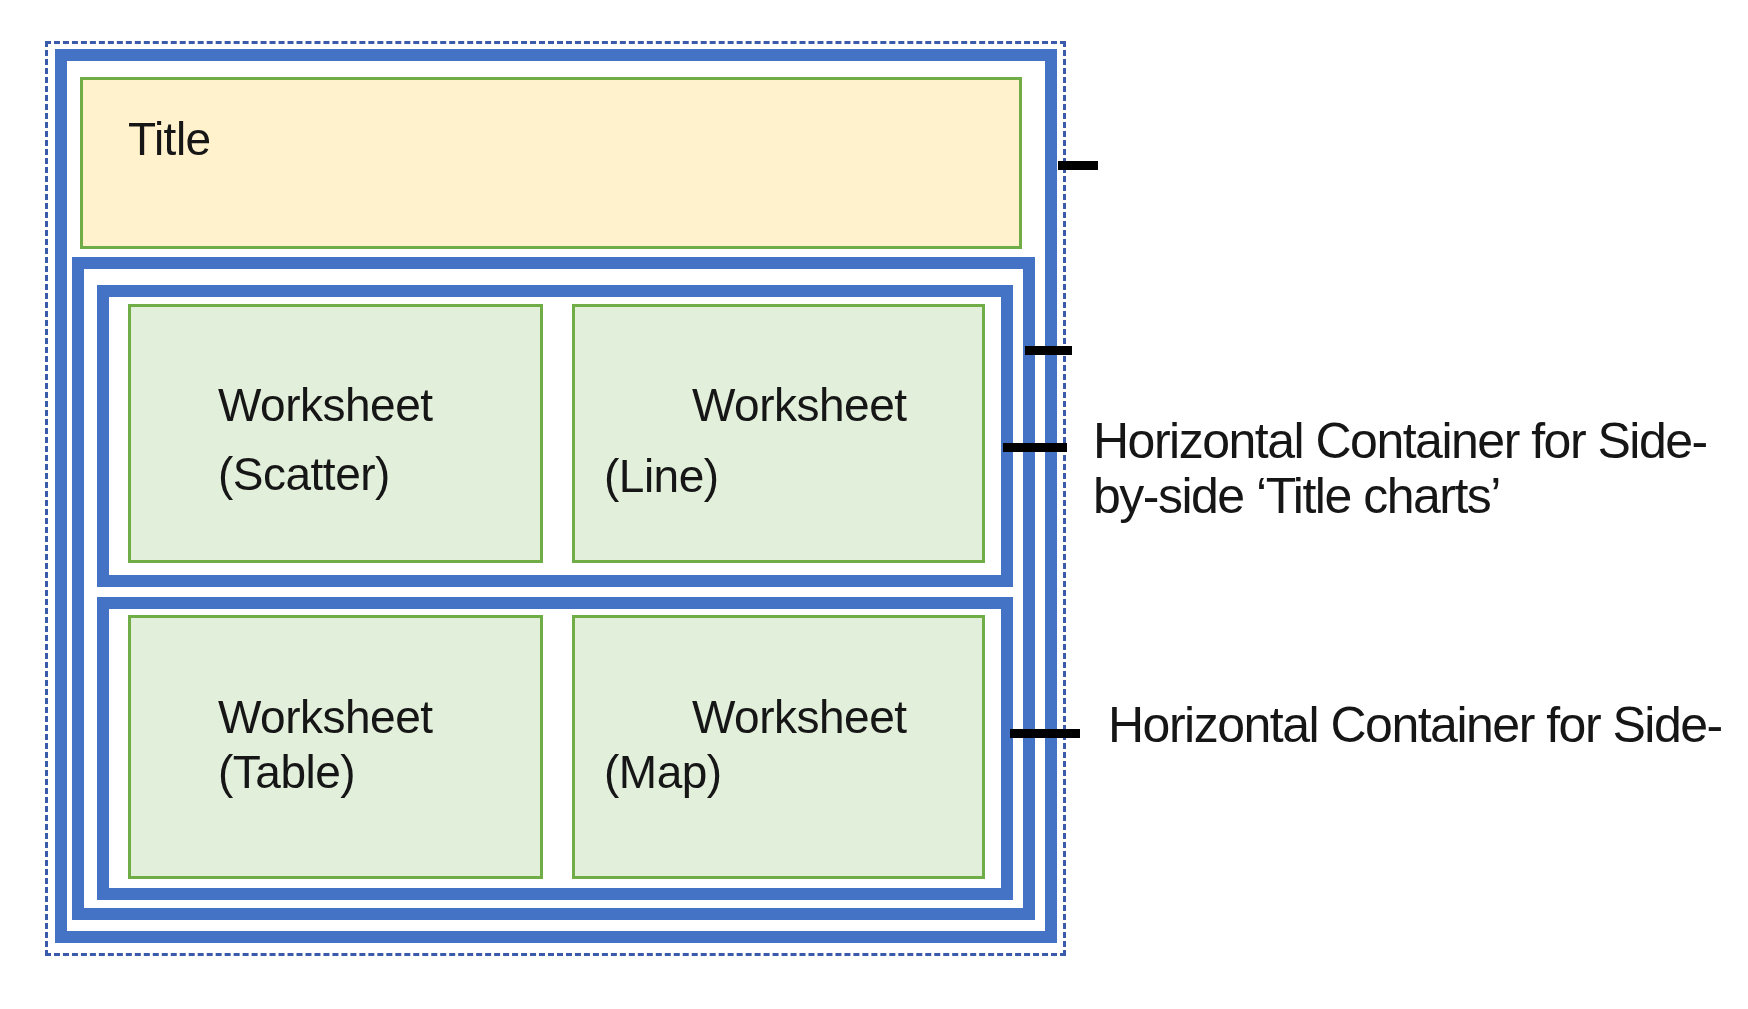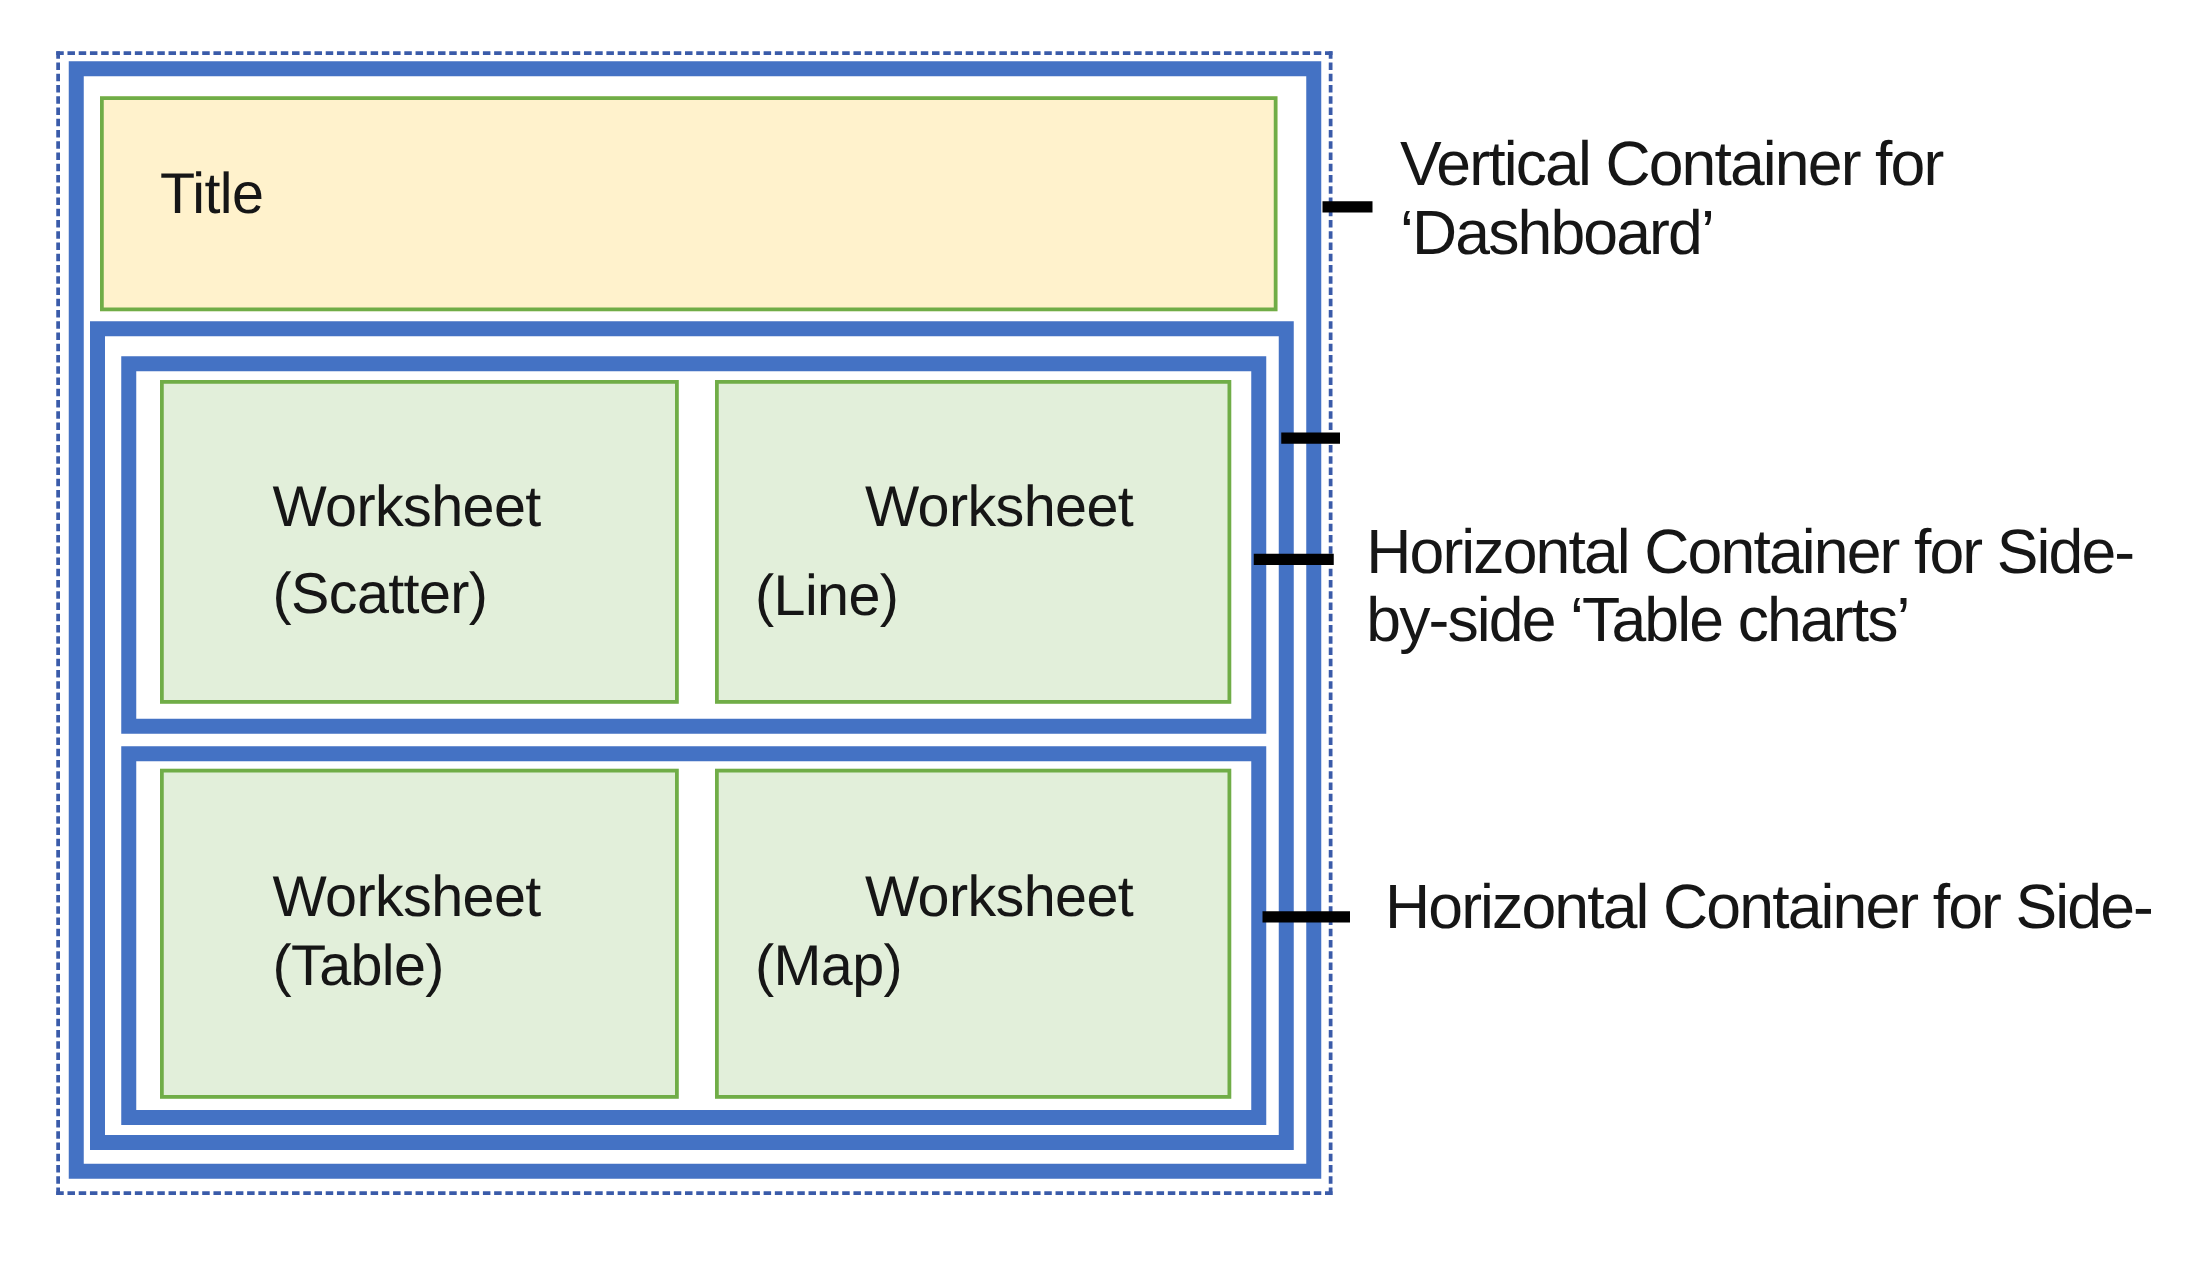--- a/index.html
+++ b/index.html
@@ -88,21 +88,21 @@
 </head>
 <body>
 
 <div id="stage">
 
   <div class="abs dashed-outline"></div>
 
   <div class="abs blue-container dashboard-container"></div>
 
   <div class="abs title-box"></div>
-  <div class="abs box-text" style="left:128px; top:127px;">Title</div>
+  <div class="abs box-text" style="left:128px; top:112px;">Title</div>
 
   <div class="abs blue-container content-container"></div>
 
   <div class="abs blue-container upper-container"></div>
 
   <div class="abs blue-container lower-container"></div>
 
   <div class="abs ws-box ws-scatter"></div>
   <div class="abs box-text" style="left:218px; top:378px;">Worksheet</div>
   <div class="abs box-text" style="left:218px; top:447px;">(Scatter)</div>
@@ -117,28 +117,24 @@
 
   <div class="abs ws-box ws-map"></div>
   <div class="abs box-text" style="left:692px; top:690px;">Worksheet</div>
   <div class="abs box-text" style="left:604px; top:745px;">(Map)</div>
 
   <div class="abs connector conn-dashboard"></div>
   <div class="abs connector conn-content"></div>
   <div class="abs connector conn-upper"></div>
   <div class="abs connector conn-lower"></div>
 
-  <div class="abs annotation ann-dashboard">
-    <div>Vertical Container for</div>
-    <div>‘Dashboard’</div>
-  </div>
 
 
   <div class="abs annotation ann-upper">
     <div>Horizontal Container for Side-</div>
-    <div>by-side ‘Table charts’</div>
+    <div>by-side ‘Title charts’</div>
   </div>
 
   <div class="abs annotation ann-lower">
     <div>Horizontal Container for Side-</div>
   </div>
 
 </div>
 
 </body></html>

